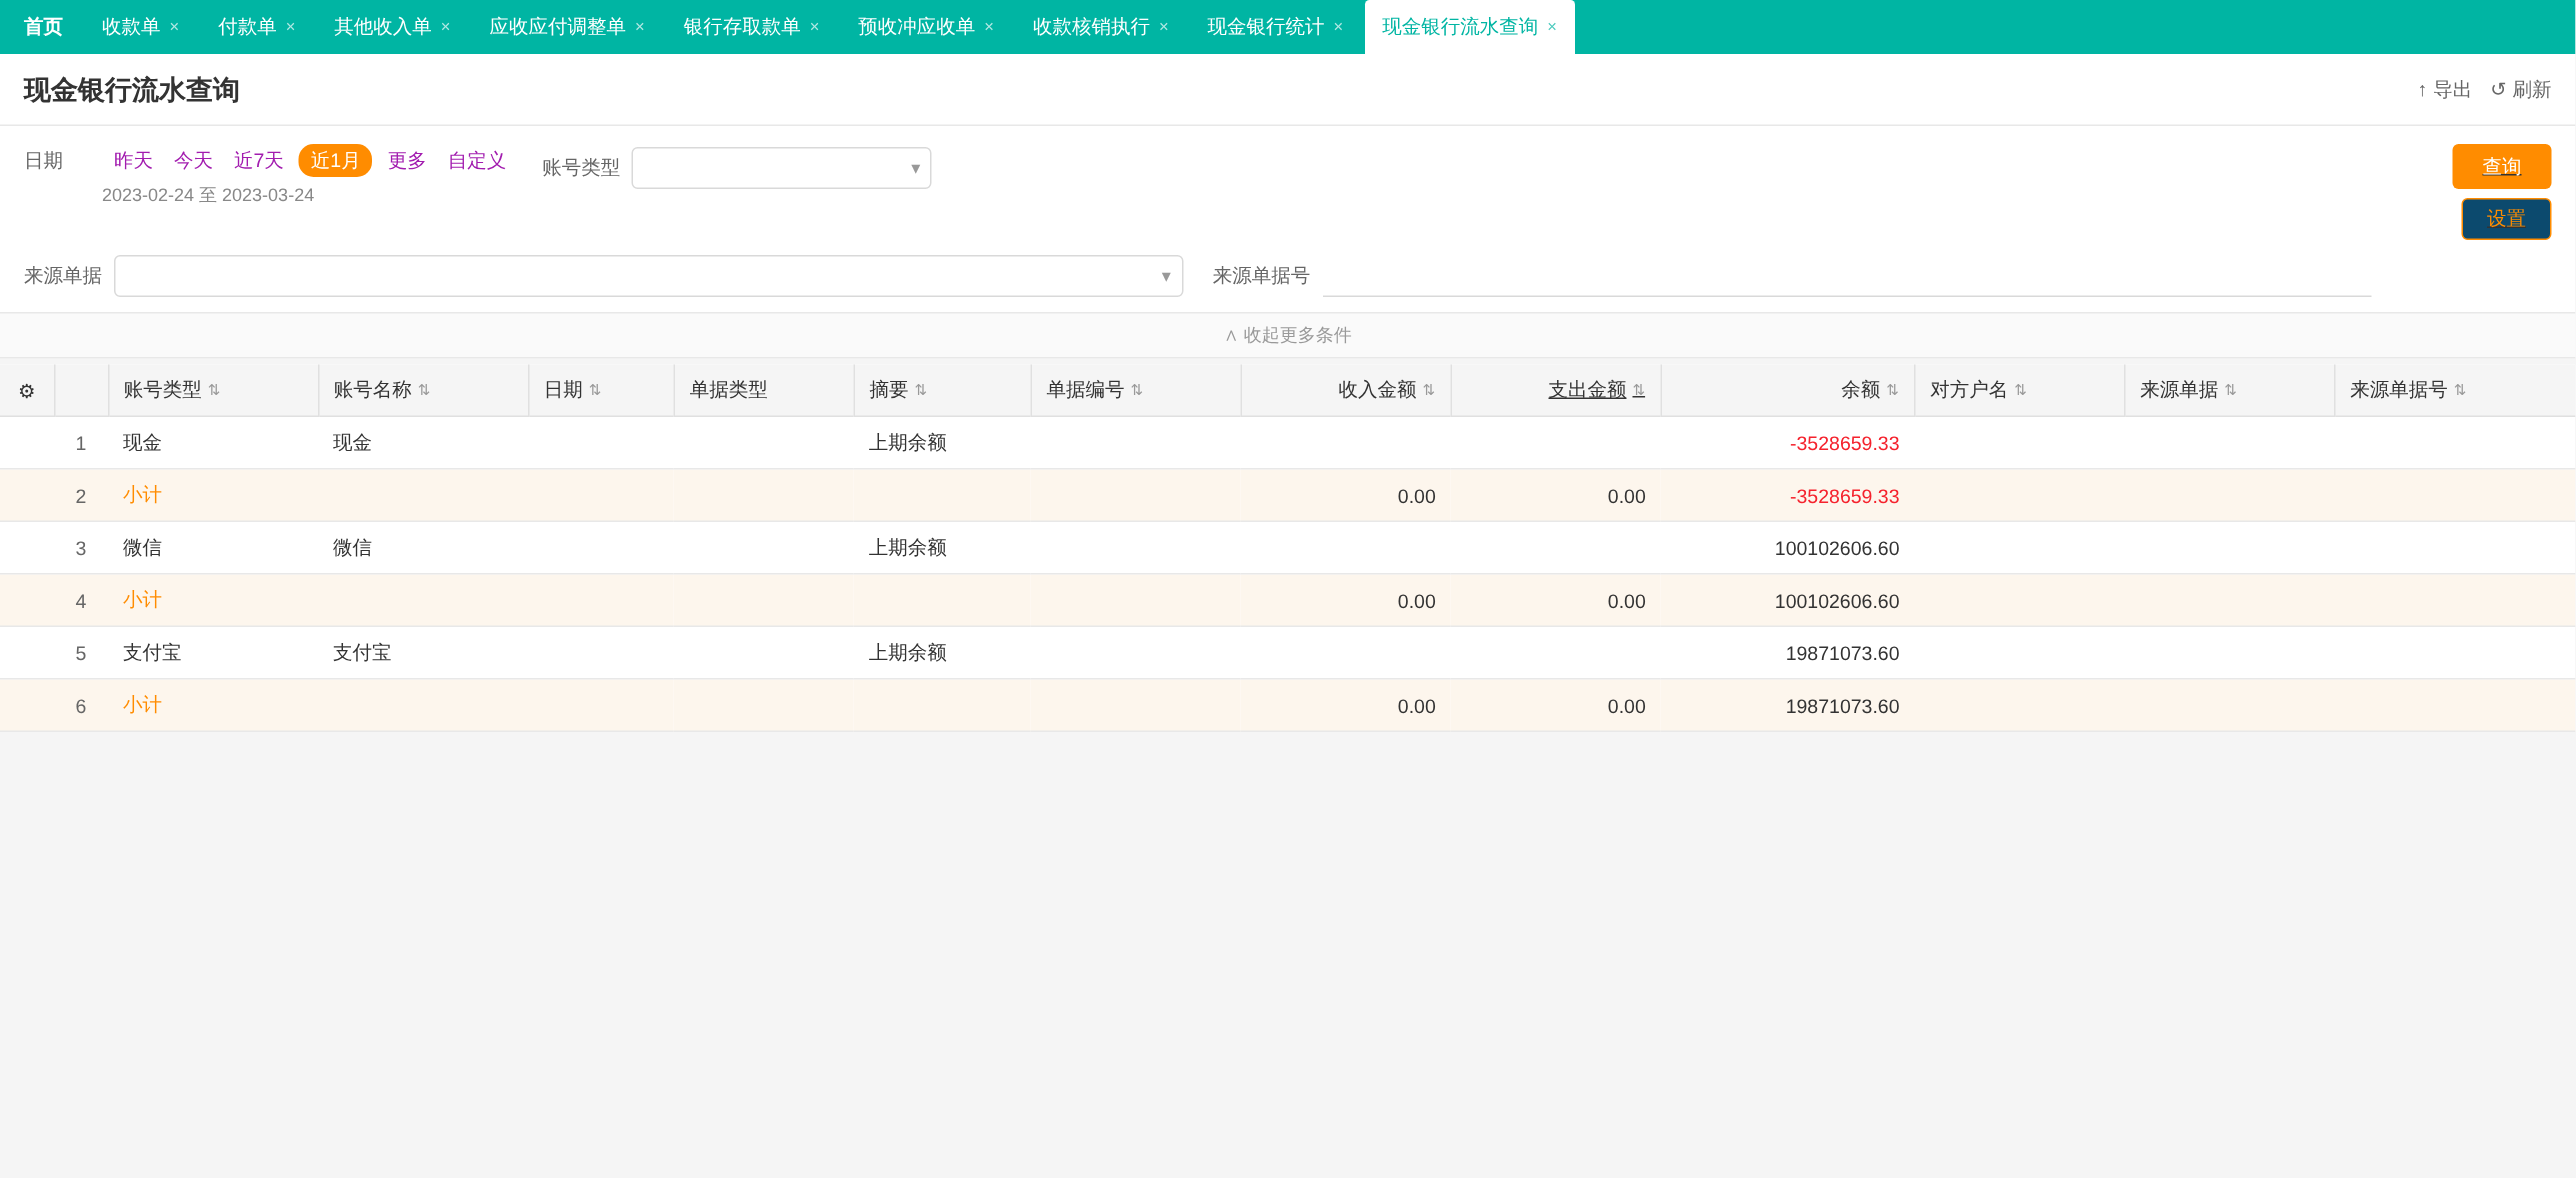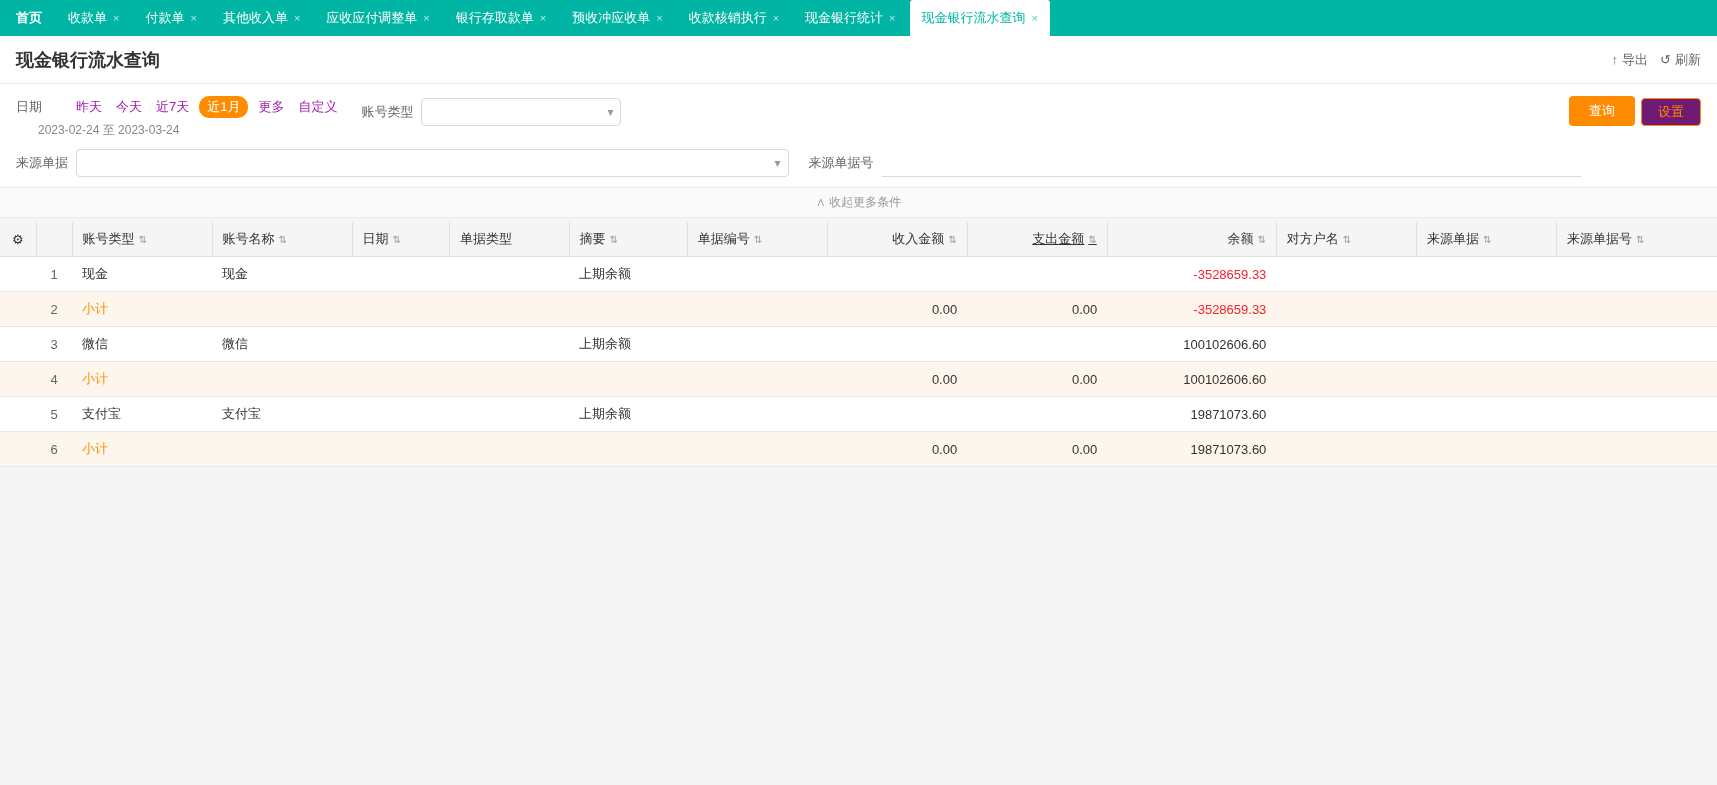--- a/index.html
+++ b/index.html
@@ -134,21 +134,21 @@
       background: #ff8c00;
       color: #fff;
       border: none;
       border-radius: 4px;
       padding: 6px 20px;
       cursor: pointer;
       font-size: 13px;
       height: 30px;
     }
     .settings-btn {
-      background: #701a75;
+      background: #0c4a6e;
       color: #ff8c00;
       border: 1px solid #ff8c00;
       border-radius: 4px;
       padding: 4px 16px;
       cursor: pointer;
       font-size: 13px;
       height: 28px;
     }
 
     .collapse-bar {
@@ -277,36 +277,36 @@
     <div style="flex:0 0 auto;">
       <div style="display:flex; align-items:center; gap:6px; margin-bottom:4px;">
         <span class="filter-label">日期</span>
         <span class="date-btn">昨天</span>
         <span class="date-btn">今天</span>
         <span class="date-btn">近7天</span>
         <span class="date-btn active">近1月</span>
         <span class="date-btn">更多</span>
         <span class="date-btn">自定义</span>
       </div>
-      <div style="margin-left:18px;">
+      <div style="margin-left:48px;">
         <span class="date-range">2023-02-24 至 2023-03-24</span>
       </div>
     </div>
 
     <div style="flex:1; display:flex; align-items:center; gap:8px; padding-top:2px;">
       <span class="filter-label">账号类型</span>
       <div class="select-wrapper">
         <select class="filter-select">
           <option value=""></option>
         </select>
       </div>
     </div>
 
 
-    <div style="flex:0 0 auto; display:flex; gap:6px; align-items:flex-end;">
+    <div style="flex:0 0 auto; display:flex; flex-direction:column; gap:6px; align-items:flex-end;text-decoration:underline;">
       <button class="query-btn">查询</button>
       <button class="settings-btn">设置</button>
     </div>
   </div>
 
   <div style="display:flex; align-items:center; gap:20px; margin-top:10px; width: calc(100% - 120px);">
     <div style="flex:1; display:flex; align-items:center; gap:8px;">
       <span class="filter-label">来源单据</span>
       <div class="select-wrapper" style="flex:1;">
         <select class="filter-select" style="width:100%;">

